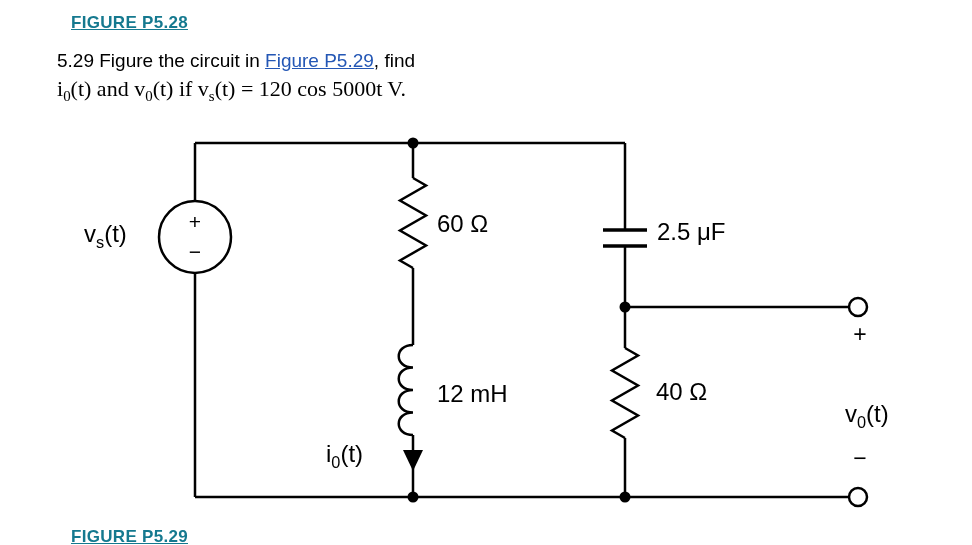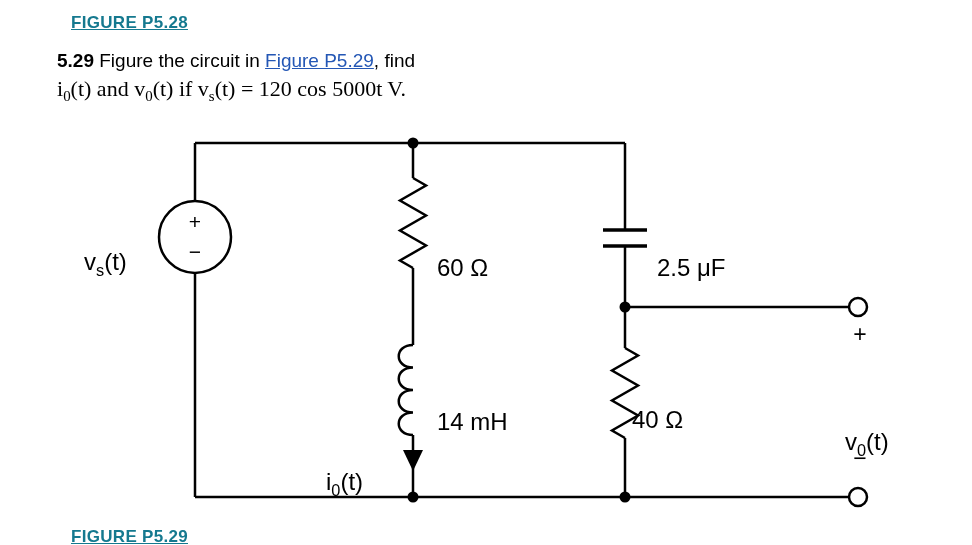--- a/index.html
+++ b/index.html
@@ -23,21 +23,21 @@
     cursor: pointer;
     white-space: nowrap;
   }
   .problem {
     position: absolute;
     left: 57px;
     top: 50px;
     font-size: 19px;
     white-space: nowrap;
   }
-  .problem .b { font-weight: bold; }
+  .problem .b { font-weight: normal; }
   .inlink {
     color: var(--link, #2457b5);
     text-decoration: underline;
     cursor: pointer;
   }
   .math {
     position: absolute;
     left: 57px;
     top: 76px;
     font-family: "Liberation Serif", "DejaVu Serif", serif;
@@ -45,21 +45,20 @@
     white-space: nowrap;
   }
   .math sub, .clabel sub { font-size: 0.68em; }
   .circuit { position: absolute; left: 0; top: 0; }
   .clabel {
     position: absolute;
     font-size: 24px;
     transform: translateY(-50%);
     white-space: nowrap;
     line-height: 1;
-    margin-top: 28px;
   }
   .sign {
     position: absolute;
     font-size: 21px;
     transform: translate(-50%, -50%);
     line-height: 1;
   }
 </style>
 </head>
 <body>
@@ -109,27 +108,27 @@
 
     <polygon points="403,450 423,450 413,471" fill="#000"></polygon>
   </svg>
 
   <span class="clabel" style="left:84px; top:236px"><span>v</span><sub>s</sub><span>(t)</span></span>
 
   <span class="sign" style="left:195px; top:221px">+</span>
 
   <span class="sign" style="left:195px; top:251px">−</span>
 
-  <span class="clabel" style="left:437px; top:240px">60 Ω</span>
+  <span class="clabel" style="left:437px; top:224px">60 Ω</span>
 
-  <span class="clabel" style="left:657px; top:240px">2.5 μF</span>
+  <span class="clabel" style="left:657px; top:232px">2.5 μF</span>
 
-  <span class="clabel" style="left:437px; top:394px">14 mH</span>
+  <span class="clabel" style="left:437px; top:394px">12 mH</span>
 
-  <span class="clabel" style="left:632px; top:392px">40 Ω</span>
+  <span class="clabel" style="left:656px; top:392px">40 Ω</span>
 
   <span class="clabel" style="left:326px; top:456px; width:74px; text-align:left"><span>i</span><sub>0</sub><span>(t)</span></span>
 
   <span class="sign" style="left:860px; top:334px; font-size:23px">+</span>
 
   <span class="clabel" style="left:845px; top:416px"><span>v</span><sub>0</sub><span>(t)</span></span>
 
   <span class="sign" style="left:860px; top:458px; font-size:23px">−</span>
 
   <a class="figcap" style="left:71px; top:527px">FIGURE P5.29</a>

